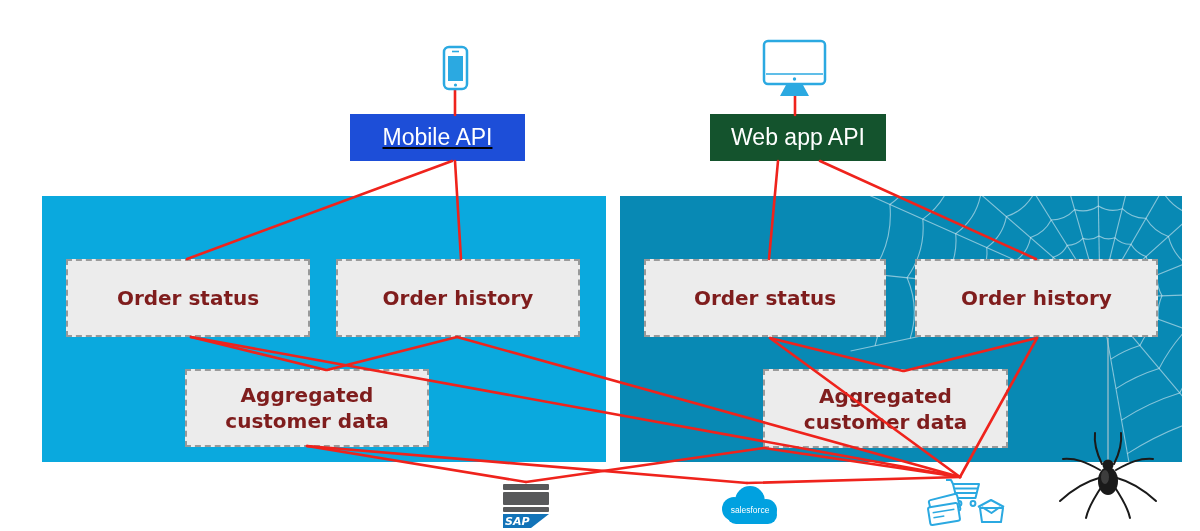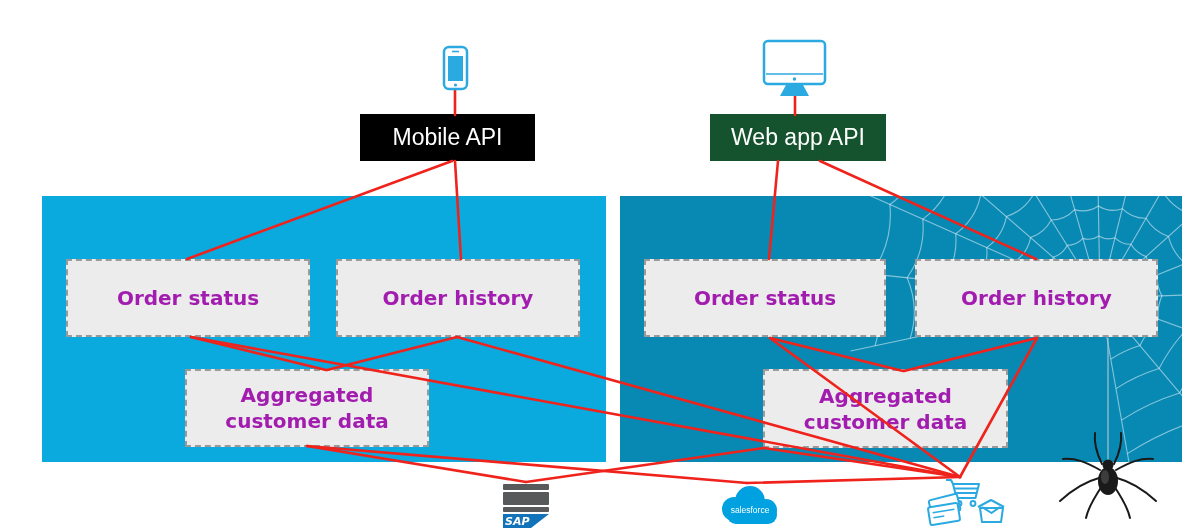--- a/index.html
+++ b/index.html
@@ -5,21 +5,21 @@
   html,body{margin:0;padding:0;background:#fff;}
   #canvas{position:relative;width:1200px;height:531px;background:#ffffff;overflow:hidden;
           font-family:"Liberation Sans",sans-serif;}
   .panel{position:absolute;}
   #panel-left{left:42px;top:196px;width:564px;height:266px;}
   #panel-right{left:620px;top:196px;width:562px;height:266px;}
   .api-box{position:absolute;width:175px;height:47px;display:flex;align-items:center;justify-content:center;z-index:6;}
   .api-label{color:#ffffff;font-size:23px;font-family:"Liberation Sans",sans-serif;}
   .gray-box{position:absolute;background:#ececec;border:2px dashed #9a9a9a;display:flex;align-items:center;justify-content:center;
             text-align:center;z-index:5;box-sizing:border-box;}
-  .gray-label{font-family:"DejaVu Sans","Liberation Sans",sans-serif;font-weight:bold;font-size:20px;color:#a21caf;line-height:1.3;}
+  .gray-label{font-family:"DejaVu Sans","Liberation Sans",sans-serif;font-weight:bold;font-size:20px;color:#7f1d1d;line-height:1.3;}
   svg{position:absolute;left:0;top:0;}
   #web-svg{z-index:2;}
   #spider-svg{z-index:3;}
   #lines-svg{z-index:7;}
   #icons-svg{z-index:8;}
   .z1{z-index:1;}
 </style>
 </head>
 <body>
 
@@ -70,21 +70,21 @@
       <path d="M1099,478 C1084,482 1072,490 1060,501"></path>
       <path d="M1117,478 C1132,482 1144,490 1156,501"></path>
       <path d="M1102,486 C1094,498 1088,508 1086,518"></path>
       <path d="M1114,486 C1122,498 1128,508 1130,518"></path>
     </g>
     <circle cx="1108" cy="465" r="5.5" fill="#1a1a1a"></circle>
     <ellipse cx="1108" cy="481" rx="10" ry="14" fill="#1a1a1a"></ellipse>
     <ellipse cx="1105" cy="477" rx="4" ry="7" fill="#3d3d3d"></ellipse>
   </svg>
 
-  <div class="api-box" id="mobile-api" style="left:360px;top:114px;background:#000000;text-decoration:underline;">
+  <div class="api-box" id="mobile-api" style="left:350px;top:114px;background:#1d4ed8;text-decoration:underline;">
     <span class="api-label">Mobile API</span>
   </div>
   <div class="api-box" id="web-api" style="left:710px;top:114px;width:176px;background:#14532d;">
     <span class="api-label">Web app API</span>
   </div>
 
   <div class="gray-box" style="left:66px;top:259px;width:244px;height:78px;">
     <span class="gray-label">Order status</span>
   </div>
   <div class="gray-box" style="left:336px;top:259px;width:244px;height:78px;">

